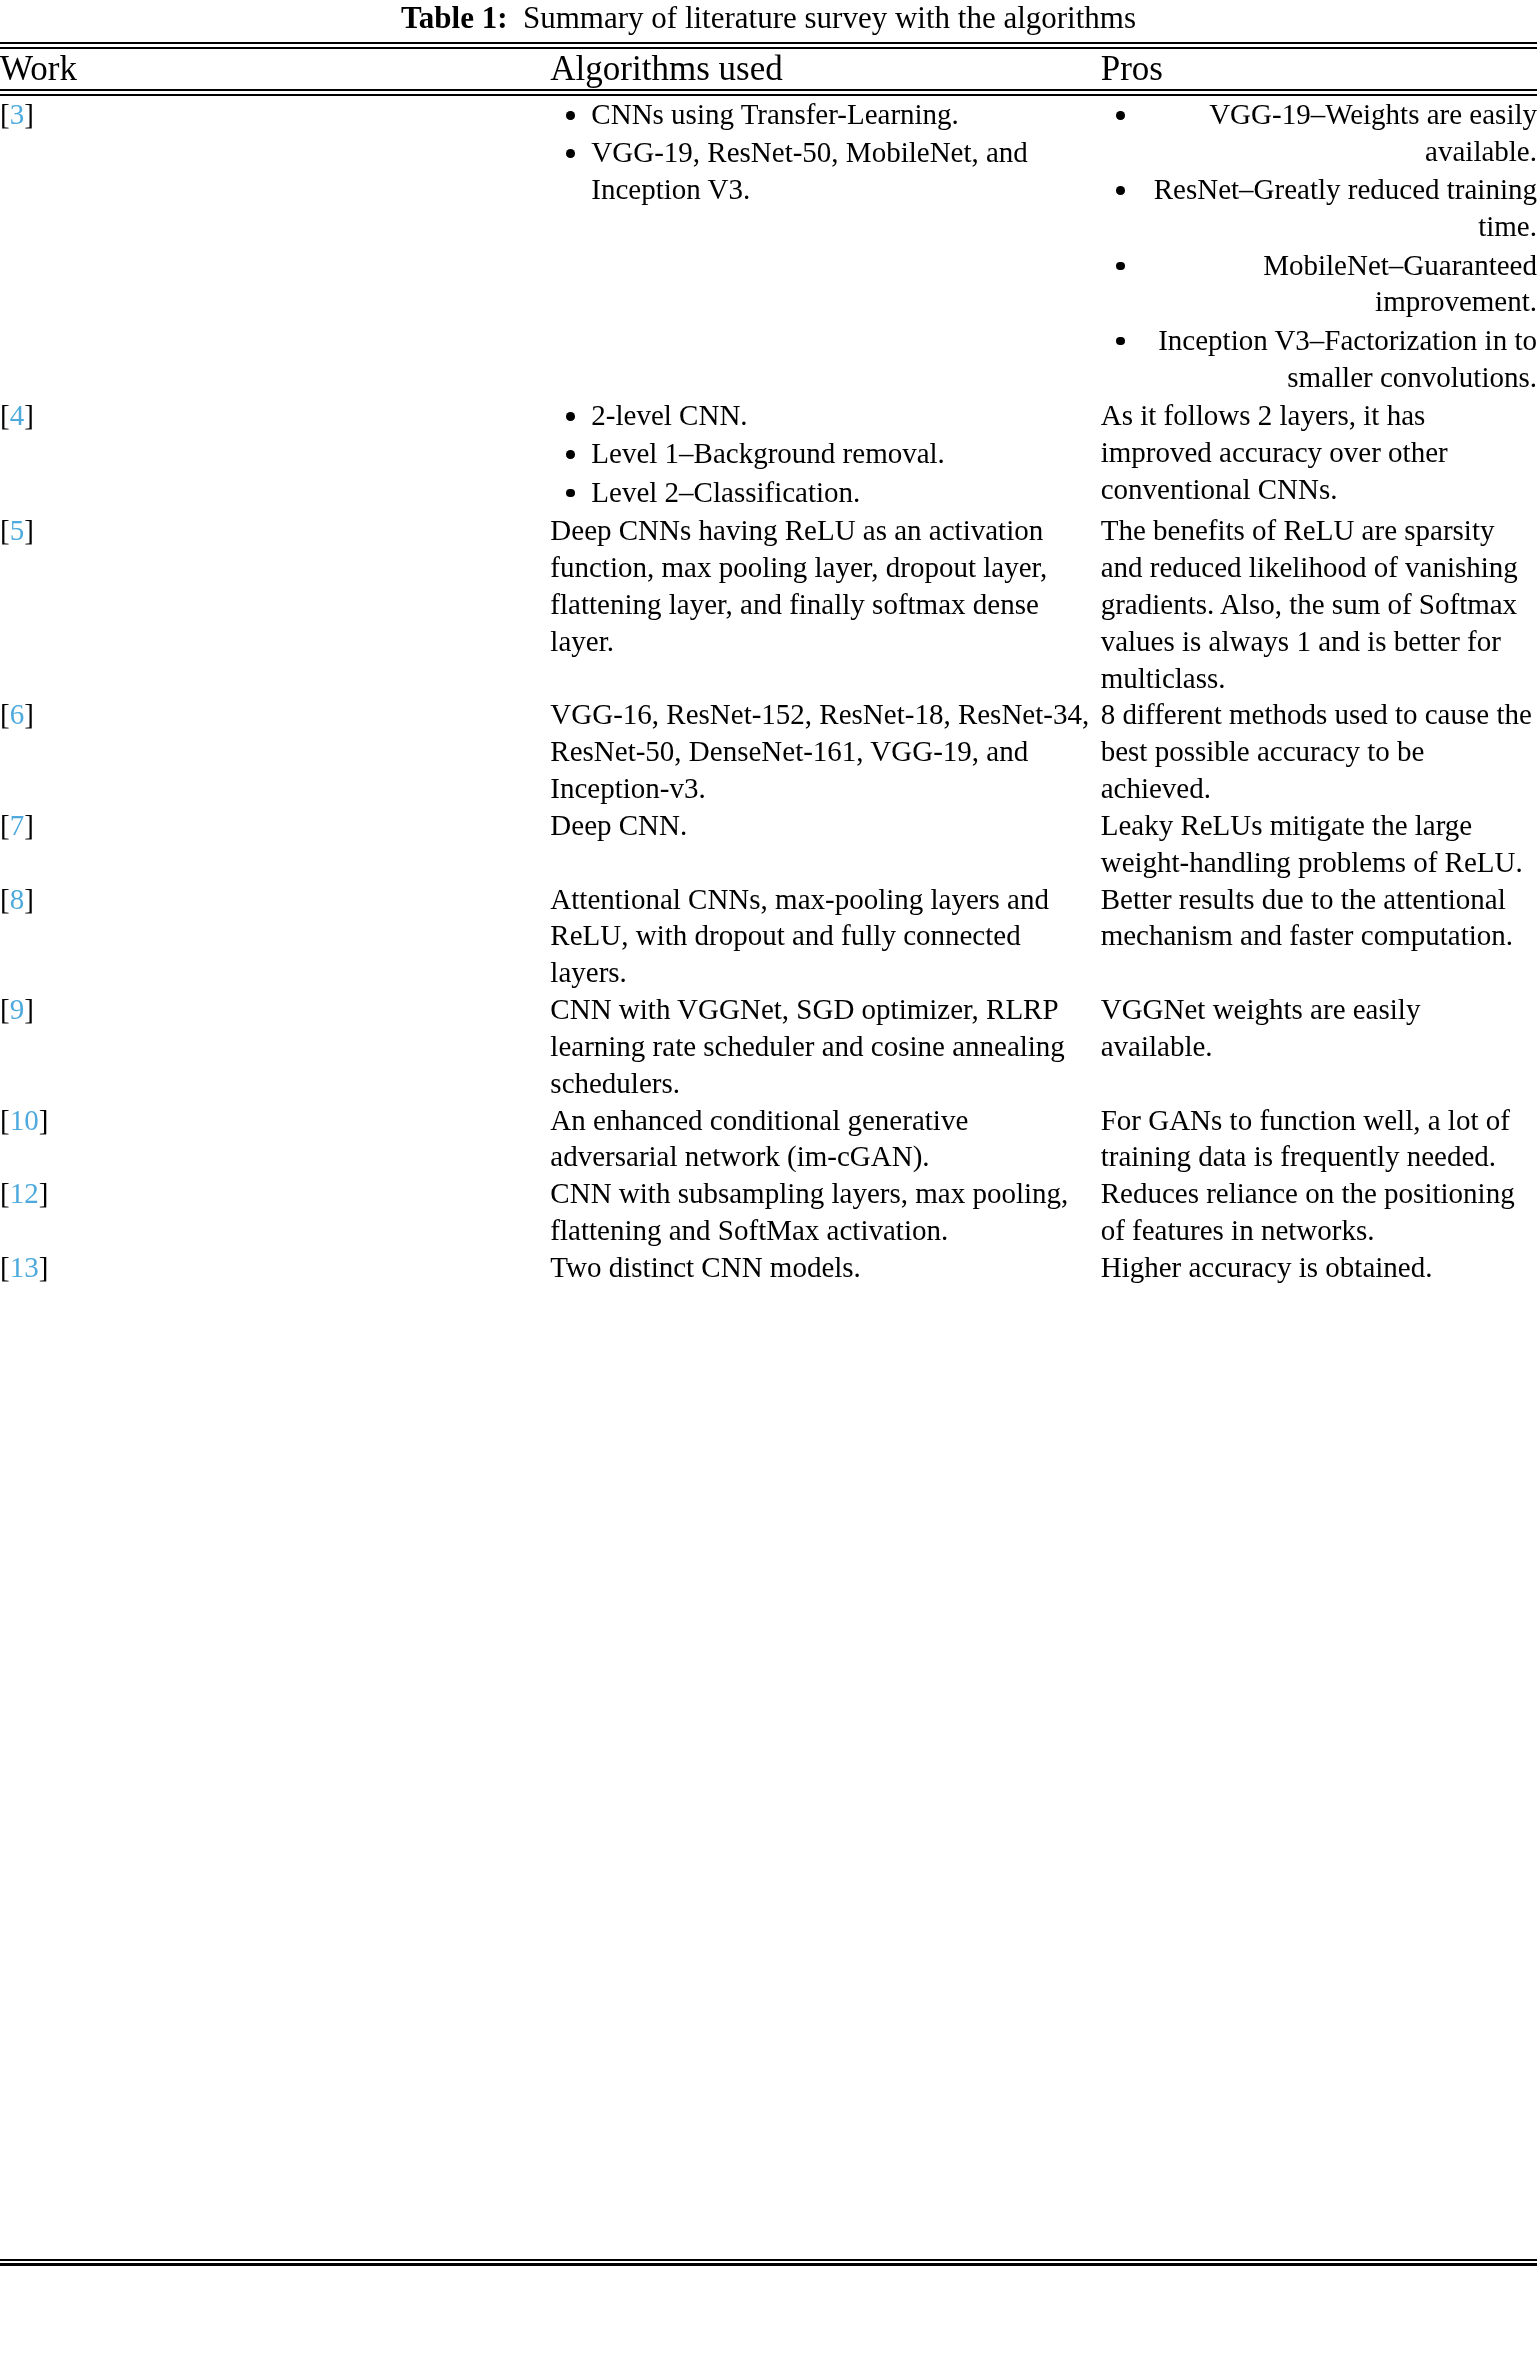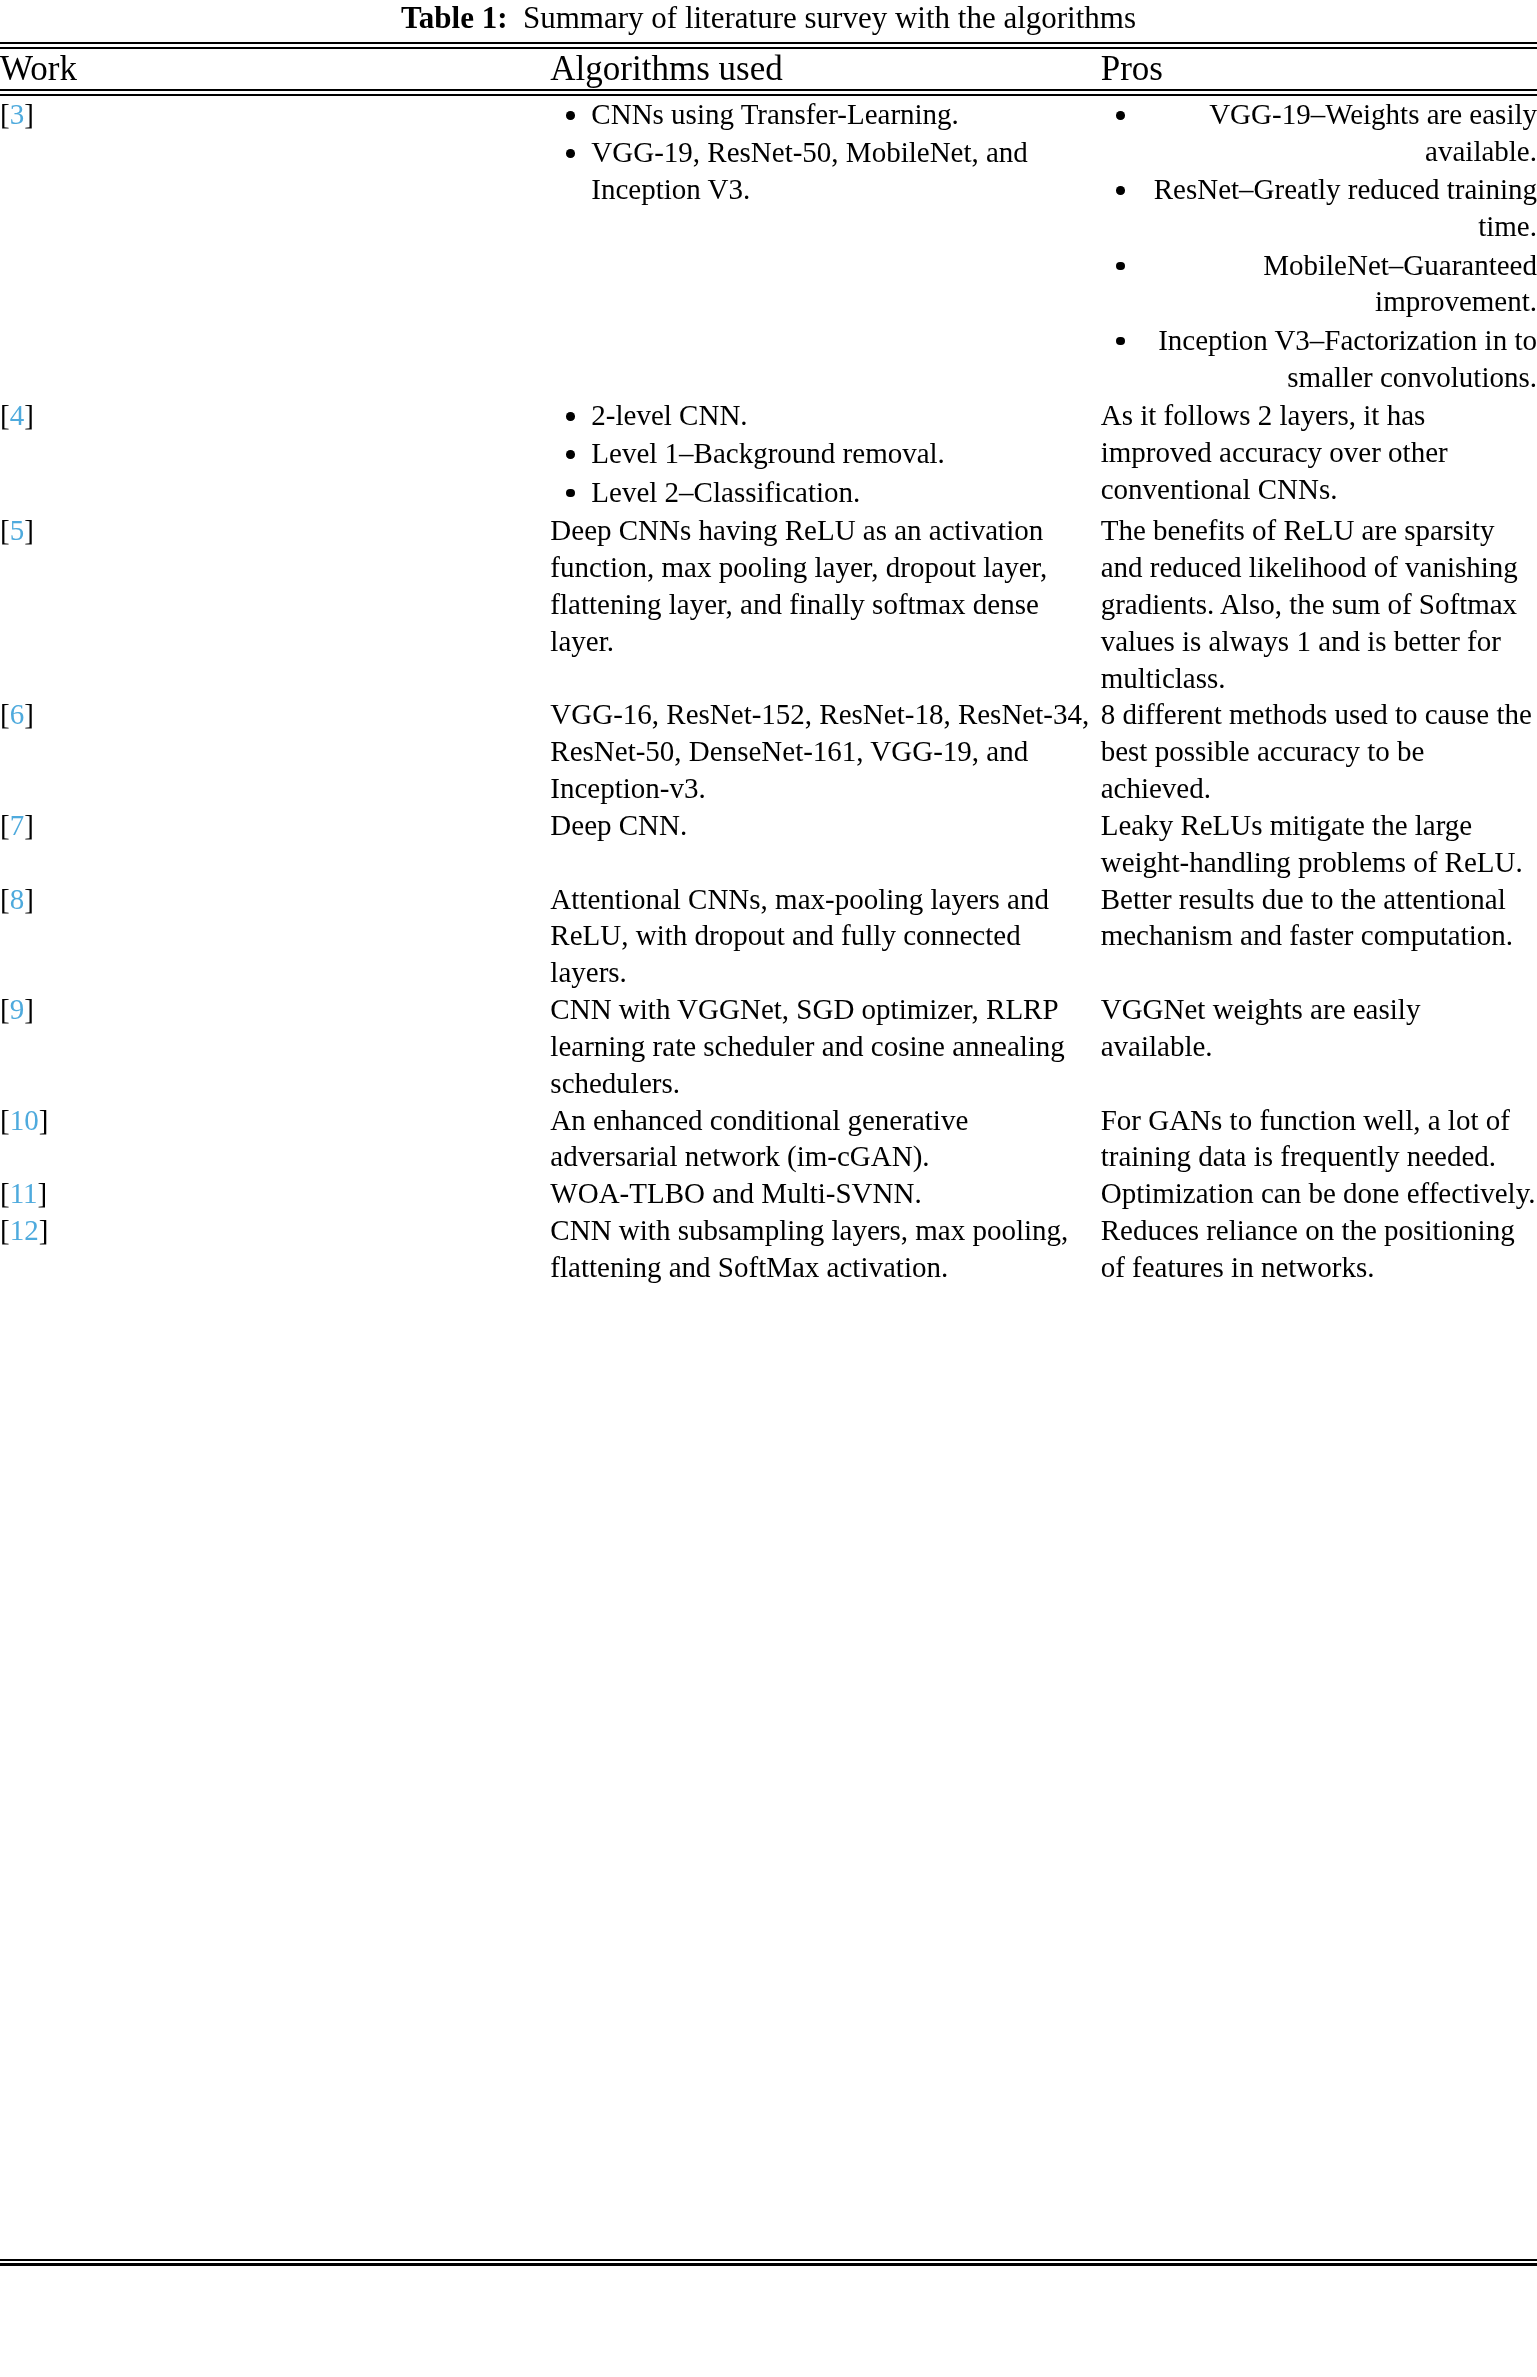--- a/index.html
+++ b/index.html
@@ -236,35 +236,35 @@
         <tr>
           <td class="cell work"><span class="cite"><span class="brk">[</span><span class="num">10</span><span class="brk">]</span></span></td>
           <td class="cell">
             <span class="blocktext">An enhanced conditional generative adversarial network (im-cGAN).</span>
           </td>
           <td class="cell">
             <span class="blocktext">For GANs to function well, a lot of training data is frequently needed.</span>
           </td>
         </tr>
         <tr>
-          <td class="cell work"><span class="cite"><span class="brk">[</span><span class="num">11</span><span class="brk">]</span></span></td>
-          <td class="cell">
-            <span class="blocktext">WOA-TLBO and Multi-SVNN.</span>
-          </td>
-          <td class="cell">
-            <span class="blocktext">Optimization can be done effectively.</span>
-          </td>
-        </tr>
-        <tr>
           <td class="cell work"><span class="cite"><span class="brk">[</span><span class="num">12</span><span class="brk">]</span></span></td>
           <td class="cell">
             <span class="blocktext">CNN with subsampling layers, max pooling, flattening and SoftMax activation.</span>
           </td>
           <td class="cell">
             <span class="blocktext">Reduces reliance on the positioning of features in networks.</span>
+          </td>
+        </tr>
+        <tr>
+          <td class="cell work"><span class="cite"><span class="brk">[</span><span class="num">13</span><span class="brk">]</span></span></td>
+          <td class="cell">
+            <span class="blocktext">Two distinct CNN models.</span>
+          </td>
+          <td class="cell">
+            <span class="blocktext">Higher accuracy is obtained.</span>
           </td>
         </tr>
       </tbody>
   </table>
 
   <div class="rule-double" style="position:absolute; left:0; bottom:9.4px;"></div>
 
 </div>
 
 

